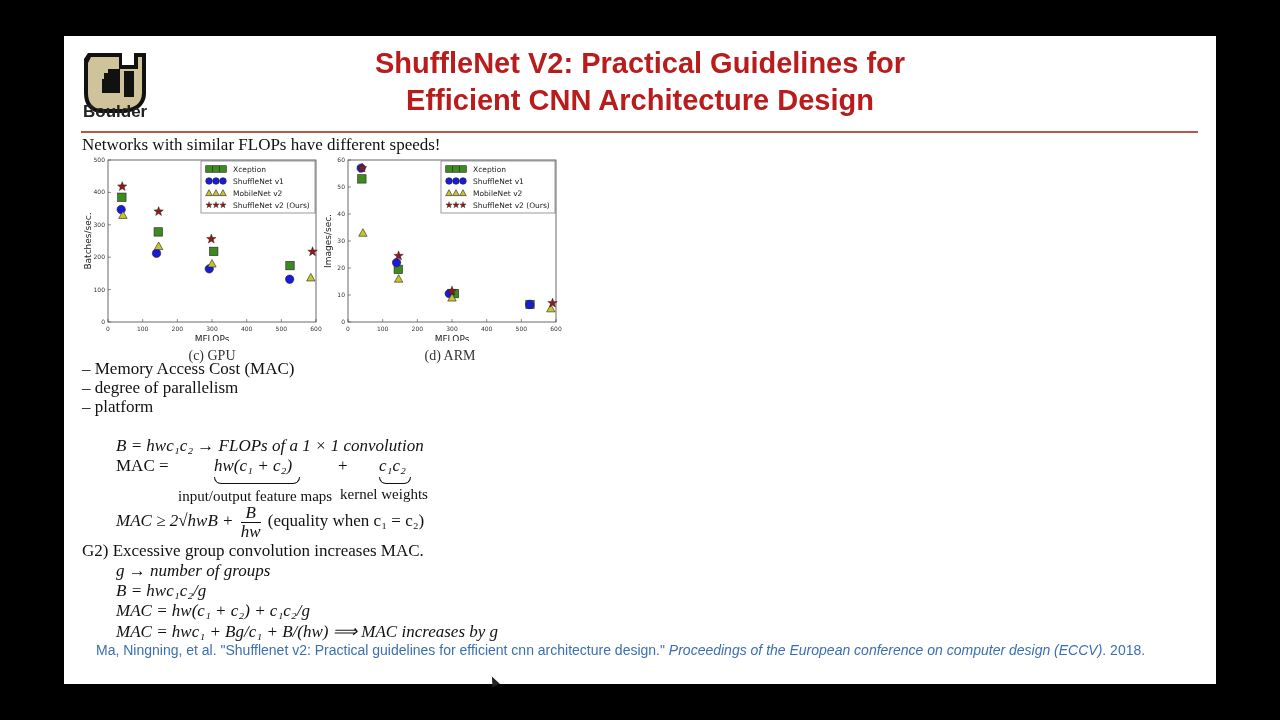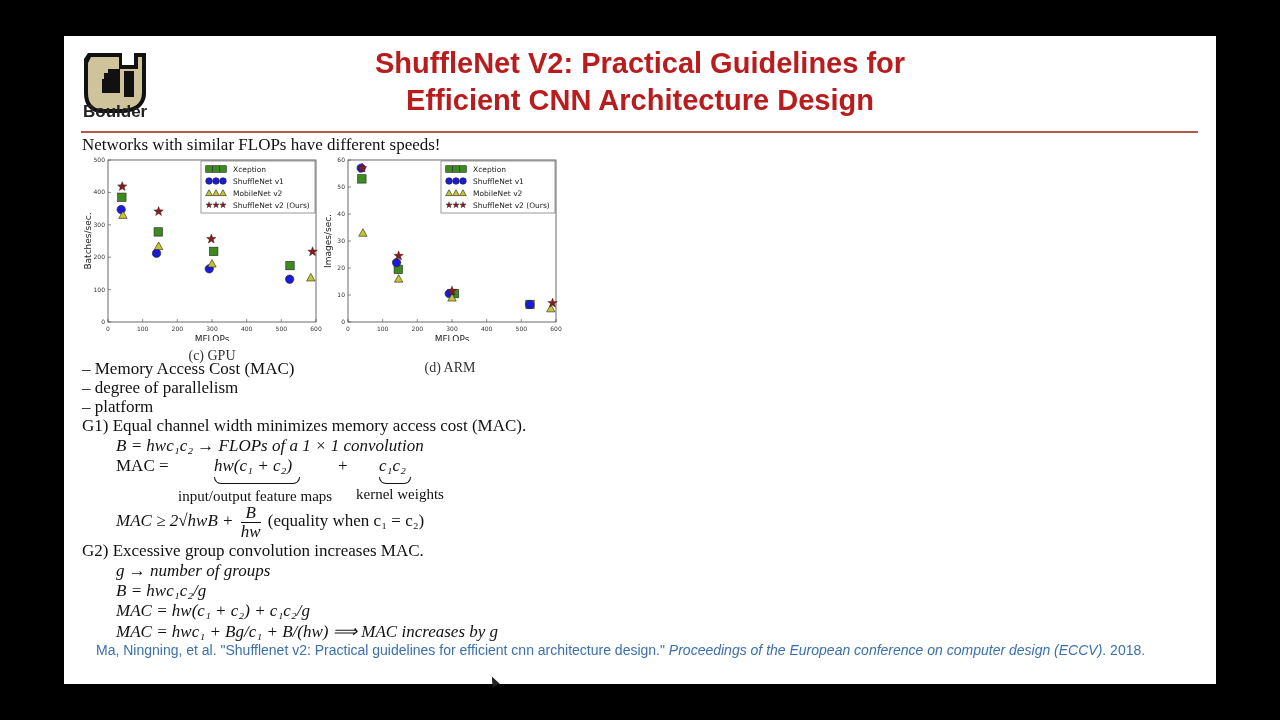--- a/index.html
+++ b/index.html
@@ -167,36 +167,35 @@
       <text x="151" y="28" font-size="7.5" fill="#222" font-family="DejaVu Sans, sans-serif">ShuffleNet v1</text>
       <polygon points="127,33.7 123.7,39.64 130.3,39.64" fill="#c6c62a" stroke="#222" stroke-width="0.6"></polygon>
       <polygon points="134,33.7 130.7,39.64 137.3,39.64" fill="#c6c62a" stroke="#222" stroke-width="0.6"></polygon>
       <polygon points="141,33.7 137.7,39.64 144.3,39.64" fill="#c6c62a" stroke="#222" stroke-width="0.6"></polygon>
       <text x="151" y="40" font-size="7.5" fill="#222" font-family="DejaVu Sans, sans-serif">MobileNet v2</text>
       <polygon points="127,45.7 127.81467035967736,47.87870244579632 130.138486503774,47.98024391856267 128.31816433158508,49.428297554203674 128.93969133256516,51.66975608143733 127,50.386 125.06030866743484,51.66975608143733 125.68183566841492,49.428297554203674 123.861513496226,47.98024391856267 126.18532964032264,47.87870244579632 " fill="#8b1a1a" stroke="#222" stroke-width="0.4"></polygon>
       <polygon points="134,45.7 134.81467035967736,47.87870244579632 137.138486503774,47.98024391856267 135.31816433158508,49.428297554203674 135.93969133256516,51.66975608143733 134,50.386 132.06030866743484,51.66975608143733 132.68183566841492,49.428297554203674 130.861513496226,47.98024391856267 133.18532964032264,47.87870244579632 " fill="#8b1a1a" stroke="#222" stroke-width="0.4"></polygon>
       <polygon points="141,45.7 141.81467035967736,47.87870244579632 144.138486503774,47.98024391856267 142.31816433158508,49.428297554203674 142.93969133256516,51.66975608143733 141,50.386 139.06030866743484,51.66975608143733 139.68183566841492,49.428297554203674 137.861513496226,47.98024391856267 140.18532964032264,47.87870244579632 " fill="#8b1a1a" stroke="#222" stroke-width="0.4"></polygon>
       <text x="151" y="52" font-size="7.5" fill="#222" font-family="DejaVu Sans, sans-serif">ShuffleNet v2 (Ours)</text>
     </svg>
-  <div class="caption" style="left:346px;top:324px;width:80px;">(d) ARM</div>
+  <div class="caption" style="left:346px;top:312px;width:80px;">(d) ARM</div>
 
   <div class="txt" style="left:18px;top:323px;">– Memory Access Cost (MAC)</div>
   <div class="txt" style="left:18px;top:342px;">– degree of parallelism</div>
   <div class="txt" style="left:18px;top:361px;">– platform</div>
 
-  <div class="txt" style="left:18px;top:380px;">G1) Equal channel width minimizes memory access cost (MAC).</div>
   <div class="txt math" style="left:52px;top:400px;">B = hwc₁c₂ → FLOPs of a 1 × 1 convolution</div>
   <div class="txt" style="left:52px;top:420px;">MAC =</div>
   <div class="txt math" style="left:150px;top:420px;">hw(c₁ + c₂)</div>
   <div class="brace" style="left:150px;top:441px;width:84px;"></div>
   <div class="txt" style="left:274px;top:420px;">+</div>
   <div class="txt math" style="left:315px;top:420px;">c₁c₂</div>
   <div class="brace" style="left:315px;top:441px;width:30px;"></div>
   <div class="txt small" style="left:114px;top:450px;">input/output feature maps</div>
-  <div class="txt small" style="left:292px;top:448px;text-align:center;">kernel weights</div>
+  <div class="txt small" style="left:276px;top:448px;text-align:center;">kernel weights</div>
 
   <div class="txt" style="left:52px;top:467px;line-height:36px;">
     <span class="math">MAC ≥ 2√hwB +</span>
     <span class="frac"><span class="num math">B</span><span class="math">hw</span></span>
     <span>(equality when c₁ = c₂)</span>
   </div>
 
   <div class="txt" style="left:18px;top:505px;">G2) Excessive group convolution increases MAC.</div>
   <div class="txt math" style="left:52px;top:525px;">g → number of groups</div>
   <div class="txt math" style="left:52px;top:545px;">B = hwc₁c₂/g</div>

